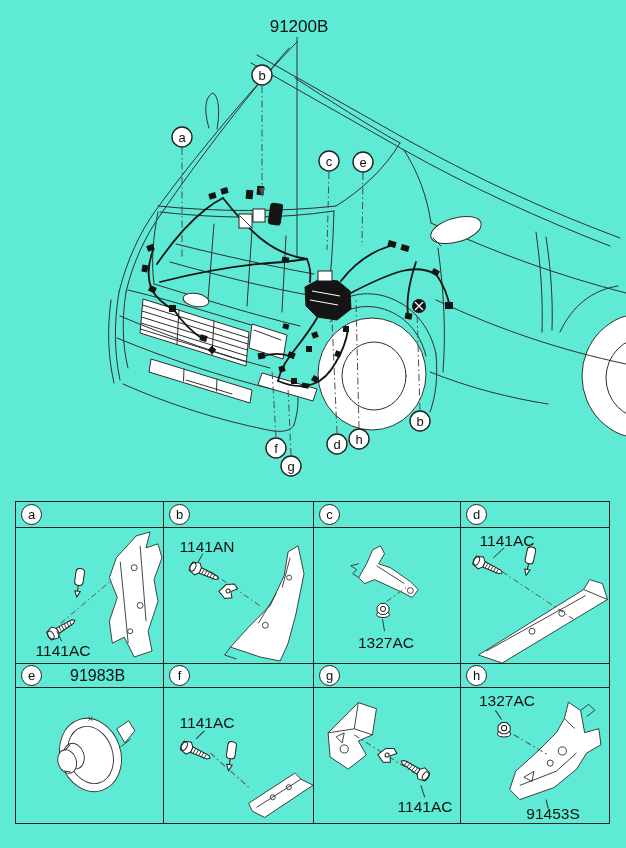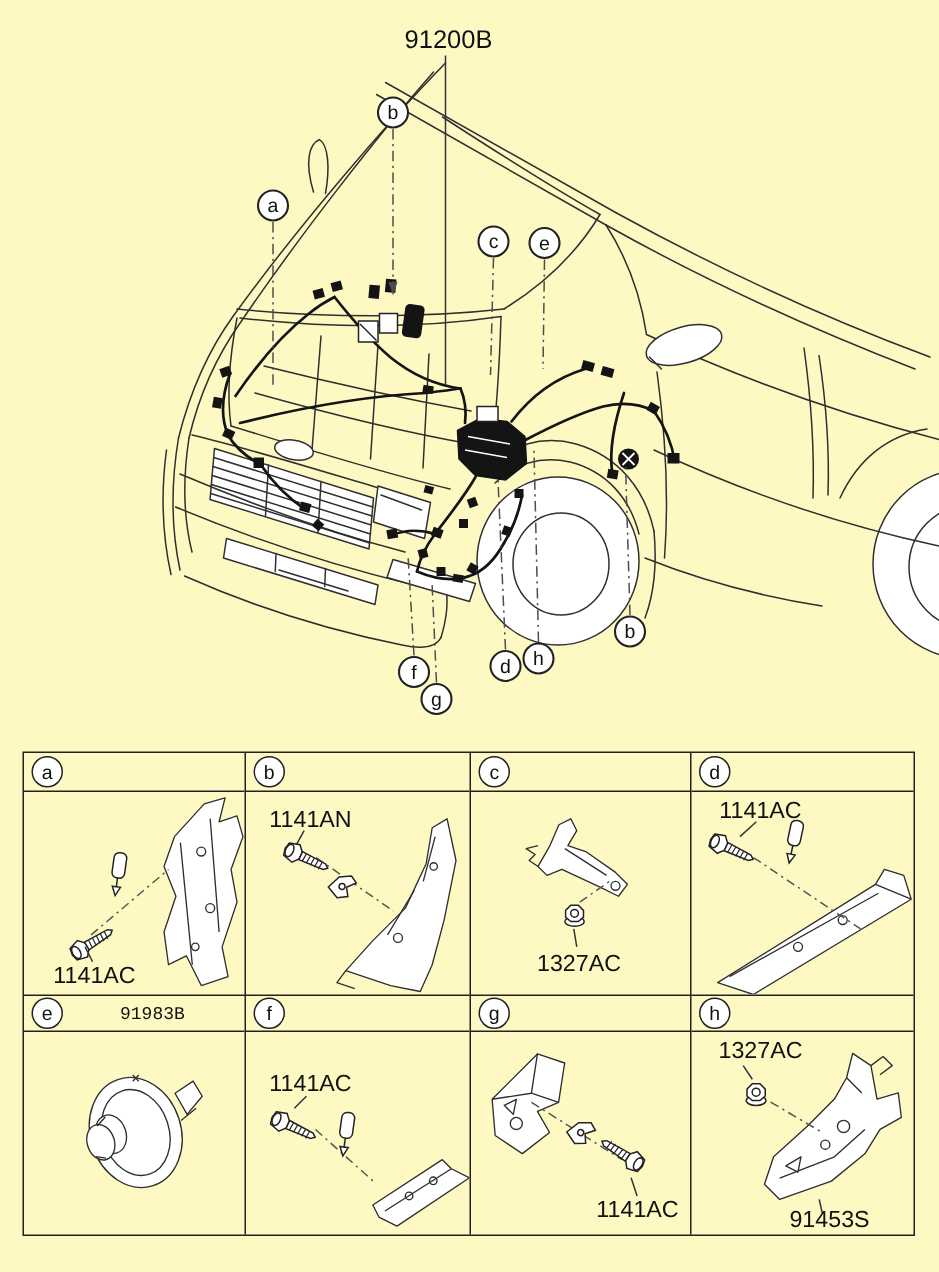--- a/index.html
+++ b/index.html
@@ -1,33 +1,33 @@
 <!DOCTYPE html>
 <html><head>
 <meta charset="utf-8">
 <style>
   html,body{margin:0;padding:0;background:#fff;}
-  .stage{position:relative;width:626px;height:848px;background:#fef9c3;overflow:hidden;
+  .stage{position:relative;width:626px;height:848px;background:#5eead4;overflow:hidden;
          font-family:"Liberation Sans",sans-serif;color:#111;}
   svg text{font-family:"Liberation Sans",sans-serif;}
   .top-svg{position:absolute;left:0;top:0;}
   .parts-table{position:absolute;left:15px;top:501px;width:595px;height:323px;
                border:1.6px solid #222;box-sizing:border-box;display:grid;
                grid-template-columns:148px 150px 147px 148px;grid-template-rows:162px 159px;}
   .pcell{position:relative;border-right:1.2px solid #222;border-bottom:1.2px solid #222;
          box-sizing:border-box;display:flex;flex-direction:column;}
   .pcell.last-col{border-right:none;}
   .pcell.last-row{border-bottom:none;}
   .cell-header{height:26px;flex:0 0 auto;border-bottom:1.2px solid #222;display:flex;
                align-items:center;padding-left:5px;box-sizing:border-box;}
   .row2 .cell-header{height:24px;}
   .letter-badge{width:19px;height:19px;border:1.4px solid #222;border-radius:50%;
                 display:flex;align-items:center;justify-content:center;font-size:13px;
                 line-height:1;background:#fff;flex:0 0 auto;}
-  .header-part{margin-left:38px;font-size:12px;font-family:Liberation Mono, monospace;}
+  .header-part{margin-left:28px;font-size:16px;}
   .cell-body{position:relative;flex:1 1 auto;overflow:hidden;}
   .part-art{position:absolute;left:0;top:0;width:100%;height:100%;}
   .part-label{position:absolute;transform:translate(-50%,-50%);font-size:15.5px;
               white-space:nowrap;color:#111;text-align:right;}
   .ln{stroke:#2f2f2f;fill:none;stroke-width:1;stroke-linecap:round;stroke-linejoin:round;}
   .lnw{stroke:#2f2f2f;fill:#fff;stroke-width:1;stroke-linejoin:round;}
   .harn{stroke:#141414;fill:none;stroke-width:1.8;stroke-linecap:round;}
   .conn{fill:#141414;stroke:none;}
   .leader{stroke:#4d4d4d;stroke-width:1;fill:none;stroke-dasharray:7 3 1.5 3;}
   .solidleader{stroke:#333;stroke-width:1;fill:none;}

